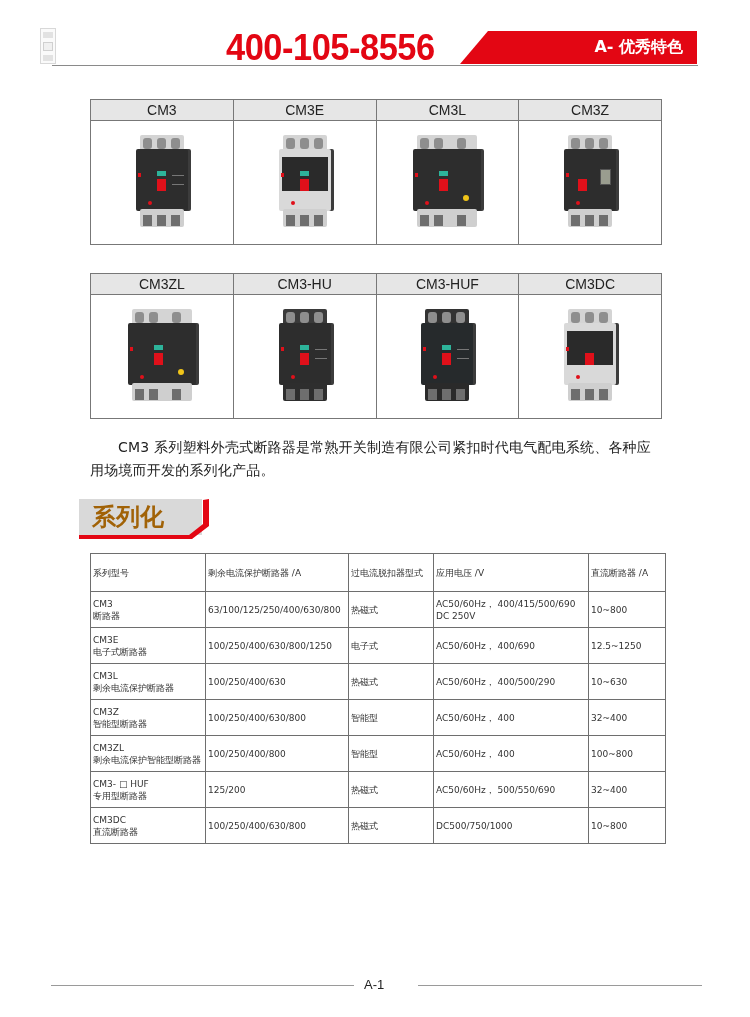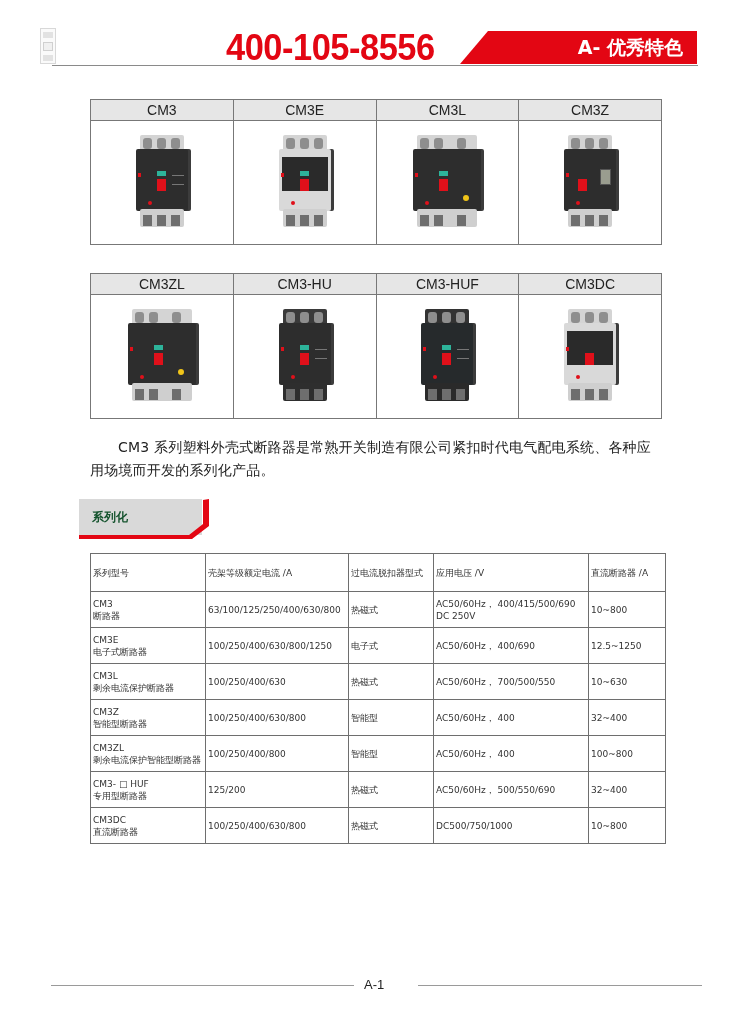--- a/index.html
+++ b/index.html
@@ -8,21 +8,21 @@
 
   
   .header { position: absolute; left: 0; top: 0; width: 611px; height: 70px; }
   .logo { position: absolute; left: 40px; top: 28px; width: 16px; height: 36px; border: 1px solid #d8d8d8; background: #fafafa; }
   .logo .l1, .logo .l2, .logo .l3 { position: absolute; left: 2px; right: 2px; background: #e2e2e2; }
   .logo .l1 { top: 3px; height: 6px; }
   .logo .l2 { top: 13px; height: 9px; border: 1px solid #d0d0d0; background: #f0f0f0; }
   .logo .l3 { top: 26px; height: 6px; }
   .phone { position: absolute; left: 226px; top: 28px; font-family: "Liberation Sans", sans-serif; font-weight: bold; font-size: 37px; letter-spacing: -0.5px; color: #e30613; line-height: 40px; transform: scaleX(0.93); transform-origin: left center; }
   .red-tab { position: absolute; left: 460px; top: 31px; width: 237px; height: 33px; background: #e30613; clip-path: polygon(28px 0, 100% 0, 100% 100%, 0 100%); }
-  .red-tab-label { position: absolute; right: 14px; top: 6px; color: #fff; font-weight: bold; font-size: 19px; line-height: 20px; }
+  .red-tab-label { position: absolute; right: 14px; top: 6px; color: #fff; font-weight: bold; font-size: 16px; line-height: 20px; }
   .header-rule { position: absolute; left: 52px; top: 65px; width: 646px; height: 1px; background: #8a8a8a; }
 
   
   .prod-grid { position: absolute; left: 90px; width: 571px; border-collapse: collapse; table-layout: fixed; }
   .prod-grid td { border: 1px solid #777; width: 142.75px; text-align: center; }
   .prod-grid .ph { background: #e6e6e6; height: 21px; font-family: "Liberation Sans", sans-serif; font-size: 14px; color: #222; }
   .prod-grid .pi { height: 124px; vertical-align: middle; }
   #grid1 { top: 99px; }
   #grid2 { top: 273px; }
 
@@ -49,21 +49,21 @@
   .breaker.wide .bot i:nth-child(3){ left: 40px; }
   .breaker.wide .handle { left: 26px; } .breaker.wide .ind { left: 26px; }
 
   
   .intro { position: absolute; left: 90px; top: 436px; width: 575px; font-size: 14px; line-height: 23px; color: #222; text-indent: 28px; letter-spacing: 0.2px; }
 
   
   .section { position: absolute; left: 79px; top: 499px; width: 130px; height: 40px; }
   .section .bg { position: absolute; left: 0; top: 0; width: 123px; height: 36px; background: #d9d9d9; }
   .section .red { position: absolute; left: 0; top: 0; width: 130px; height: 40px; background: #e30613; clip-path: polygon(124px 1px, 130px 0, 130px 27px, 113px 40px, 0 40px, 0 36px, 110px 36px, 124px 25px); }
-  .section .title { position: absolute; left: 13px; top: 6px; font-size: 12px; font-weight: bold; color: #14532d; line-height: 24px; }
+  .section .title { position: absolute; left: 13px; top: 6px; font-size: 24px; font-weight: bold; color: #a16207; line-height: 24px; }
 
   
   .spec { position: absolute; left: 90px; top: 553px; width: 575px; border-collapse: collapse; table-layout: fixed; }
   .spec td, .spec th { border: 1px solid #6e6e6e; text-align: left; vertical-align: middle; font-size: 9px; font-weight: normal; color: #333; line-height: 12px; padding: 0 2px; }
   .spec th { height: 38px; }
   .spec td { height: 36px; }
   .spec col.c1 { width: 115px; } .spec col.c2 { width: 143px; } .spec col.c3 { width: 85px; } .spec col.c4 { width: 155px; } .spec col.c5 { width: 77px; }
 
   
   .foot-l { position: absolute; left: 51px; top: 985px; width: 303px; height: 1px; background: #9a9a9a; }
@@ -288,21 +288,21 @@
   <colgroup>
       <col class="c1">
       <col class="c2">
       <col class="c3">
       <col class="c4">
       <col class="c5">
     </colgroup>
   <thead>
     <tr>
       <th>系列型号</th>
-      <th>壳架等级额定电流 /A</th>
+      <th>剩余电流保护断路器 /A</th>
       <th>过电流脱扣器型式</th>
       <th>应用电压 /V</th>
       <th>直流断路器 /A</th>
     </tr>
   </thead>
   <tbody>
     <tr>
       <td>
           <div>CM3</div>
           <div>断路器</div>
@@ -325,21 +325,21 @@
       <td>AC50/60Hz， 400/690</td>
       <td>12.5~1250</td>
     </tr>
     <tr>
       <td>
           <div>CM3L</div>
           <div>剩余电流保护断路器</div>
         </td>
       <td>100/250/400/630</td>
       <td>热磁式</td>
-      <td>AC50/60Hz， 700/500/550</td>
+      <td>AC50/60Hz， 400/500/290</td>
       <td>10~630</td>
     </tr>
     <tr>
       <td>
           <div>CM3Z</div>
           <div>智能型断路器</div>
         </td>
       <td>100/250/400/630/800</td>
       <td>智能型</td>
       <td>AC50/60Hz， 400</td>

